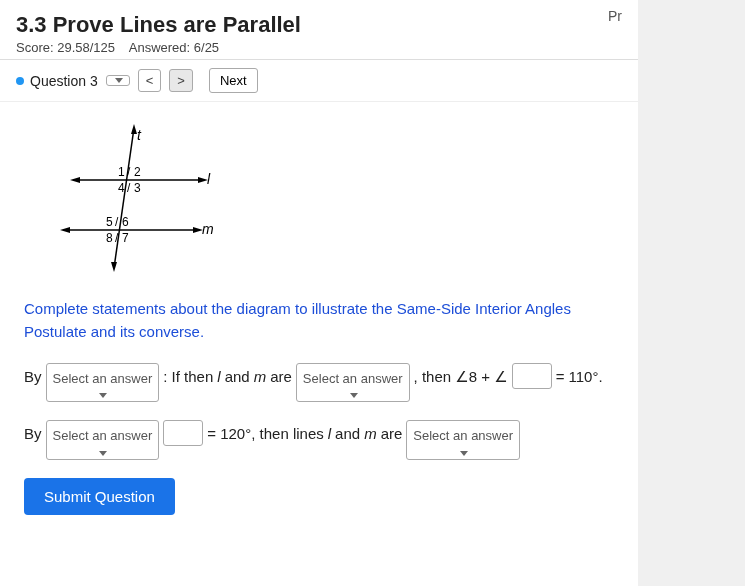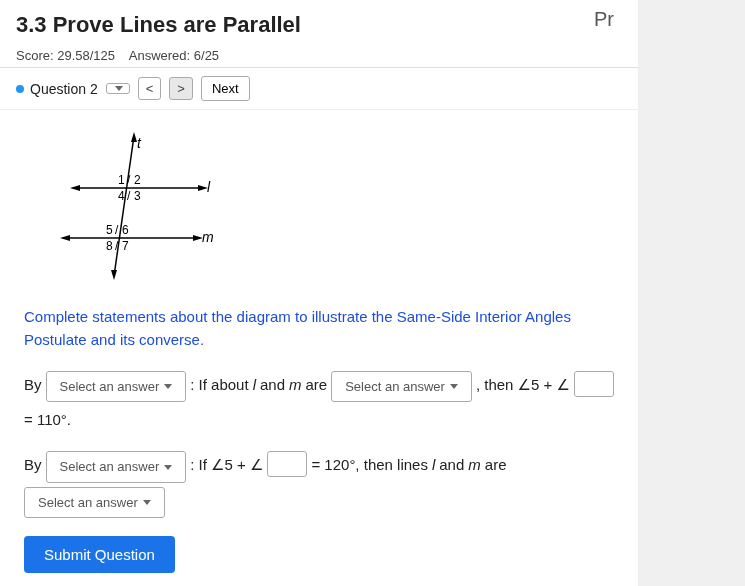--- a/index.html
+++ b/index.html
@@ -23,21 +23,21 @@
       border-bottom: 1px solid #ddd;
     }
     .header-title {
       font-size: 22px;
       font-weight: bold;
       color: #222;
     }
     .header-score {
       font-size: 13px;
       color: #444;
-      margin-top: 10px;
+      margin-top: 2px;
     }
     .question-nav {
       display: flex;
       align-items: center;
       padding: 8px 16px;
       background: #fff;
       border-bottom: 1px solid #eee;
       gap: 8px;
     }
     .question-label {
@@ -78,21 +78,21 @@
       background: #e8e8e8;
     }
     .next-btn {
       border: 1px solid #aaa;
       background: #fff;
       border-radius: 3px;
       padding: 4px 10px;
       font-size: 13px;
       cursor: pointer;
       position: relative;
-      left: 0;
+      left: 8px;
     }
     .content {
       padding: 16px 24px;
     }
     .diagram-area {
       margin: 0 0 20px 20px;
       position: relative;
       width: 220px;
       height: 160px;
     }
@@ -109,27 +109,28 @@
       gap: 4px;
       font-size: 15px;
       color: #222;
       margin-bottom: 18px;
       line-height: 1.8;
     }
     .select-dropdown {
       border: 1px solid #aaa;
       background: #fff;
       border-radius: 3px;
-      padding: 3px 13px;
+      padding: 3px 6px;
       font-size: 13px;
       cursor: pointer;
       display: inline-flex;
       align-items: center;
       gap: 3px;
       color: #555;
+      flex-direction: column;
     }
     .input-box {
       border: 1px solid #aaa;
       border-radius: 3px;
       width: 40px;
       height: 26px;
       text-align: center;
       font-size: 14px;
     }
     .submit-btn {
@@ -139,22 +140,22 @@
       border-radius: 4px;
       padding: 10px 20px;
       font-size: 15px;
       cursor: pointer;
     }
     .math-italic { font-style: italic; }
     svg text { font-family: Arial, sans-serif; }
     .top-right-label {
       position: absolute;
       top: 8px;
-      right: 24px;
-      font-size: 20px;
+      right: 16px;
+      font-size: 14px;
       color: #555;
     }
     .chevron-down {
       display: inline-block;
       width: 0;
       height: 0;
       border-left: 4px solid transparent;
       border-right: 4px solid transparent;
       border-top: 5px solid #666;
       vertical-align: middle;
@@ -171,21 +172,21 @@
       <span>Score: 29.58/125</span>
       &nbsp;&nbsp;
       <span>Answered: 6/25</span>
     </div>
     <div class="top-right-label">Pr</div>
   </div>
 
   <div class="question-nav">
     <div class="question-label">
       <span class="dot"></span>
-      <span>Question 2</span>
+      <span>Question 3</span>
     </div>
     <div class="nav-dropdown">
       <span class="chevron-down"></span>
     </div>
     <button class="nav-arrow-btn">&lt;</button>
     <button class="nav-arrow-btn active">&gt;</button>
     <button class="next-btn">Next</button>
   </div>
 
   <div class="content">
@@ -238,42 +239,41 @@
     
     <p class="problem-text">Complete statements about the diagram to illustrate the Same-Side Interior Angles Postulate and its converse.</p>
 
     
     <div class="statement-row">
       <span>By</span>
       <div class="select-dropdown">
         <span>Select an answer</span>
         <span class="chevron-down"></span>
       </div>
-      <span>: If about</span>
+      <span>: If then</span>
       <span class="math-italic">l</span>
       <span>and</span>
       <span class="math-italic">m</span>
       <span>are</span>
       <div class="select-dropdown">
         <span>Select an answer</span>
         <span class="chevron-down"></span>
       </div>
-      <span>, then ∠5 + ∠</span>
+      <span>, then ∠8 + ∠</span>
       <input class="input-box" type="text" style="">
       <span>= 110°.</span>
     </div>
 
     
     <div class="statement-row">
       <span>By</span>
       <div class="select-dropdown">
         <span>Select an answer</span>
         <span class="chevron-down"></span>
       </div>
-      <span>: If ∠5 + ∠</span>
       <input class="input-box" type="text" style="">
       <span>= 120°, then lines</span>
       <span class="math-italic">l</span>
       <span>and</span>
       <span class="math-italic">m</span>
       <span>are</span>
       <div class="select-dropdown">
         <span>Select an answer</span>
         <span class="chevron-down"></span>
       </div>

